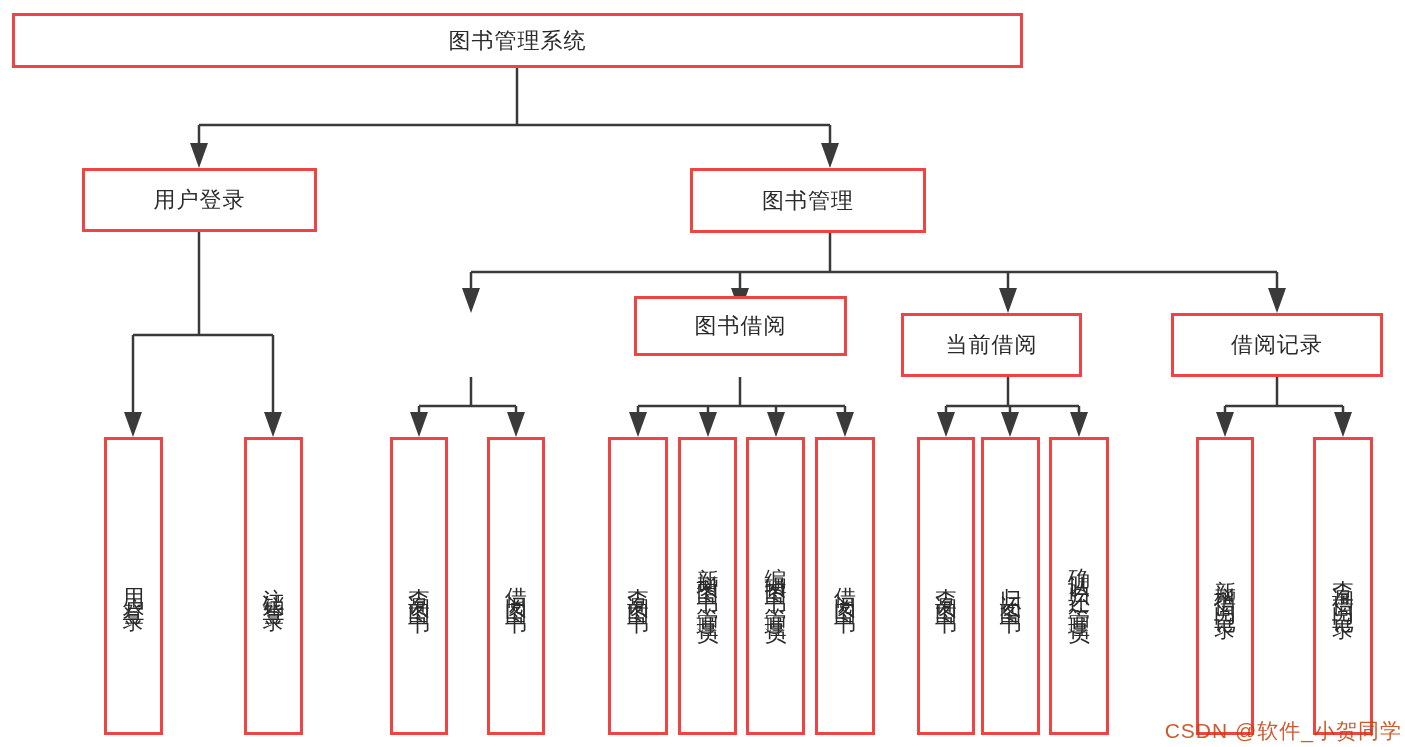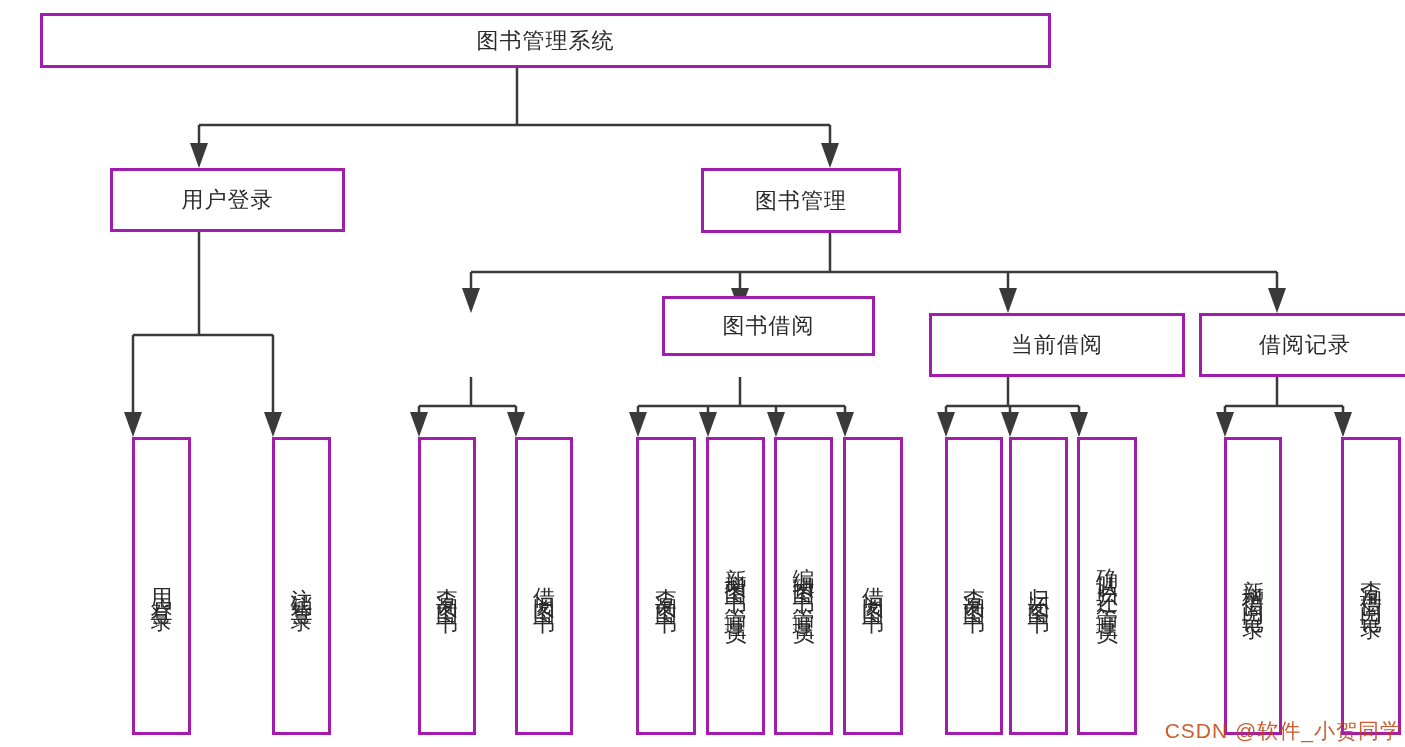--- a/index.html
+++ b/index.html
@@ -1,23 +1,23 @@
 <!DOCTYPE html>
 <html><head>
 <meta charset="utf-8">
 <style>
   html,body{margin:0;padding:0;background:#ffffff;}
   body{width:1405px;height:747px;overflow:hidden;
        font-family:"Liberation Sans",sans-serif;}
   .stage{position:relative;width:1405px;height:747px;background:#ffffff;}
   svg.wires{position:absolute;left:0;top:0;width:1405px;height:747px;z-index:1;}
   .box{position:absolute;box-sizing:border-box;background:#ffffff;
-       border:3px solid #a21caf;color:#2a2a2a;z-index:2;
+       border:3px solid #ef4444;color:#2a2a2a;z-index:2;
        display:flex;align-items:center;justify-content:center;
-       text-align:center;margin-left:28px;}
+       text-align:center;}
   .h{font-size:22px;letter-spacing:1px;}
   .v{writing-mode:vertical-rl;text-orientation:mixed;
      font-size:22px;letter-spacing:8px;line-height:1;}
   .wm{position:absolute;right:3px;bottom:2px;z-index:5;
       font-size:21px;color:#c2410c;opacity:.85;letter-spacing:1px;
       white-space:nowrap;}
 </style>
 </head>
 <body>
 
@@ -74,24 +74,24 @@
       <polygon points="1070,412 1088,412 1079,437" fill="#3a3a3a"></polygon>
       <line x1="1225" y1="406" x2="1225" y2="423" stroke="#3a3a3a" stroke-width="2.5"></line>
       <polygon points="1216,412 1234,412 1225,437" fill="#3a3a3a"></polygon>
       <line x1="1343" y1="406" x2="1343" y2="423" stroke="#3a3a3a" stroke-width="2.5"></line>
       <polygon points="1334,412 1352,412 1343,437" fill="#3a3a3a"></polygon>
     </svg>
 
   <div class="box h" style="left:12px;top:13px;width:1011px;height:55px">图书管理系统</div>
 
   <div class="box h" style="left:82px;top:168px;width:235px;height:64px">用户登录</div>
-  <div class="box h" style="left:673px;top:168px;width:200px;height:65px">图书管理</div>
+  <div class="box h" style="left:690px;top:168px;width:236px;height:65px">图书管理</div>
 
   <div class="box h" style="left:634px;top:296px;width:213px;height:60px">图书借阅</div>
-  <div class="box h" style="left:901px;top:313px;width:256px;height:64px">当前借阅</div>
+  <div class="box h" style="left:901px;top:313px;width:181px;height:64px">当前借阅</div>
   <div class="box h" style="left:1171px;top:313px;width:212px;height:64px">借阅记录</div>
 
   <div class="box v" style="left:104px;top:437px;width:59px;height:298px">用户登录</div>
   <div class="box v" style="left:244px;top:437px;width:59px;height:298px">注销登录</div>
 
   <div class="box v" style="left:390px;top:437px;width:58px;height:298px">查询图书</div>
   <div class="box v" style="left:487px;top:437px;width:58px;height:298px">借阅图书</div>
 
   <div class="box v" style="left:608px;top:437px;width:60px;height:298px">查询图书</div>
   <div class="box v" style="left:678px;top:437px;width:59px;height:298px">新增图书（管理员）</div>

